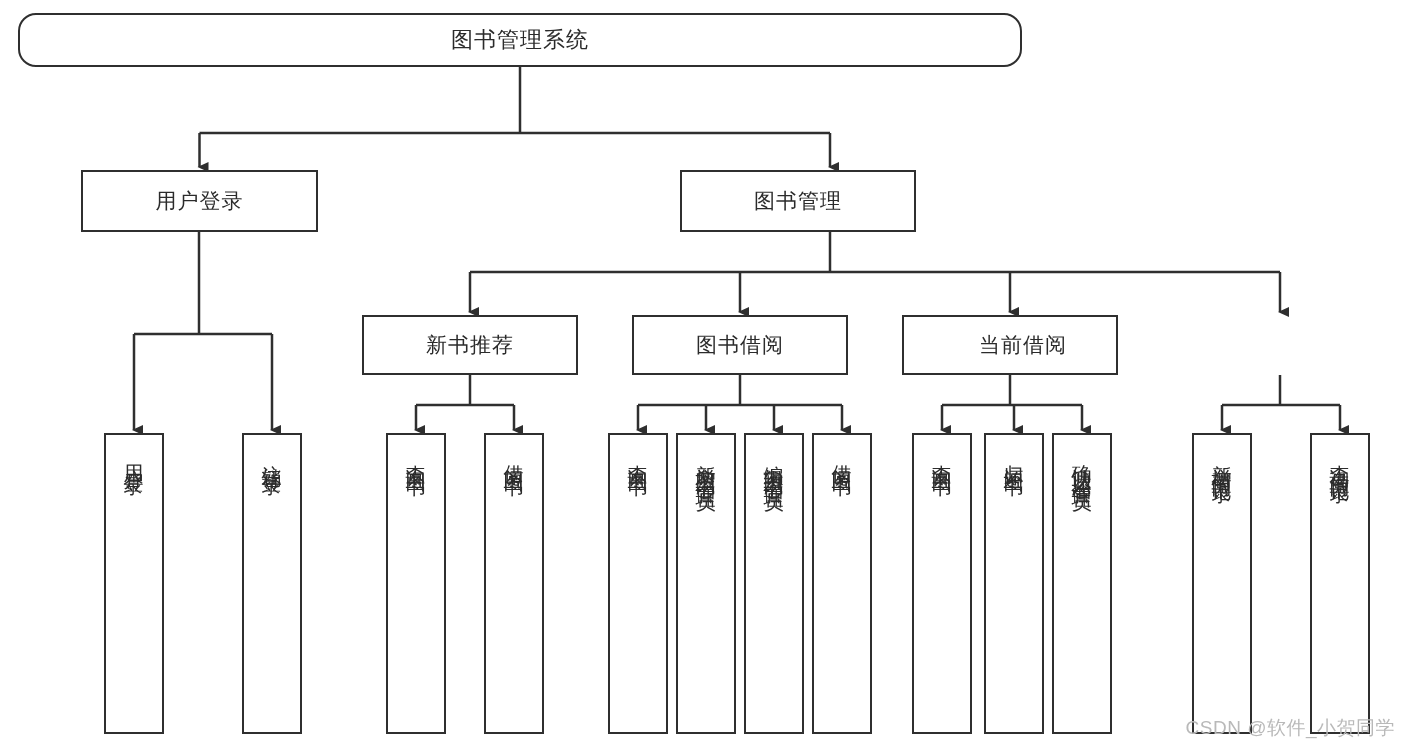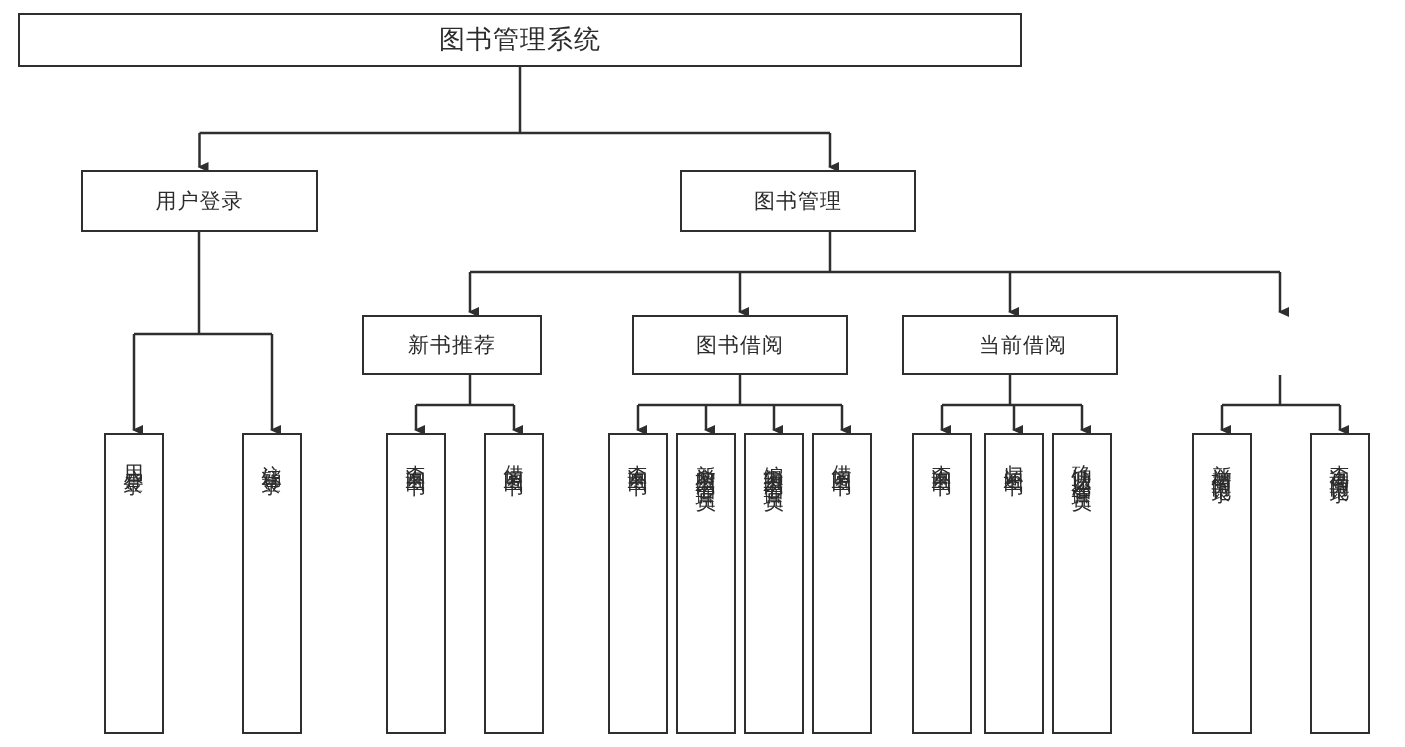--- a/index.html
+++ b/index.html
@@ -34,21 +34,22 @@
     align-items: center;
     justify-content: center;
     color: #2b2b2b;
   }
   .node.horiz {
     font-size: 21px;
     letter-spacing: 1px;
     line-height: 1.2;
   }
   .node.root {
-    font-size: 26px;
+    font-size: 22px;
+    border-radius: 18px;
   }
   .node.leaf {
     font-size: 20px;
     align-items: flex-start;
     justify-content: center;
     padding-top: 14px;
   }
   .vtext {
     writing-mode: vertical-rl;
     text-orientation: upright;
@@ -120,21 +121,21 @@
     <span>图书管理系统</span>
   </div>
 
   <div class="node horiz" style="left: 81px; top: 170px; width: 237px; height: 62px;">
     <span>用户登录</span>
   </div>
   <div class="node horiz" style="left: 680px; top: 170px; width: 236px; height: 62px;">
     <span>图书管理</span>
   </div>
 
-  <div class="node horiz" style="left: 362px; top: 315px; width: 180px; height: 60px; text-align: right;">
+  <div class="node horiz" style="left: 362px; top: 315px; width: 216px; height: 60px; text-align: right;">
     <span>新书推荐</span>
   </div>
   <div class="node horiz" style="left: 632px; top: 315px; width: 216px; height: 60px;">
     <span>图书借阅</span>
   </div>
   <div class="node horiz" style="left: 902px; top: 315px; width: 216px; height: 60px; padding-left: 26px;">
     <span>当前借阅</span>
   </div>
 
   <div class="node leaf" style="left: 104px; top: 433px; width: 60px; height: 301px;">
@@ -170,14 +171,15 @@
   <div class="node leaf" style="left: 1052px; top: 433px; width: 60px; height: 301px;">
     <span class="vtext">确认归还（管理员）</span>
   </div>
   <div class="node leaf" style="left: 1192px; top: 433px; width: 60px; height: 301px;">
     <span class="vtext">新增借阅记录</span>
   </div>
   <div class="node leaf" style="left: 1310px; top: 433px; width: 60px; height: 301px;">
     <span class="vtext">查询借阅记录</span>
   </div>
 
+  <div id="watermark">CSDN @软件_小贺同学</div>
 
 </div>
 
 </body></html>

